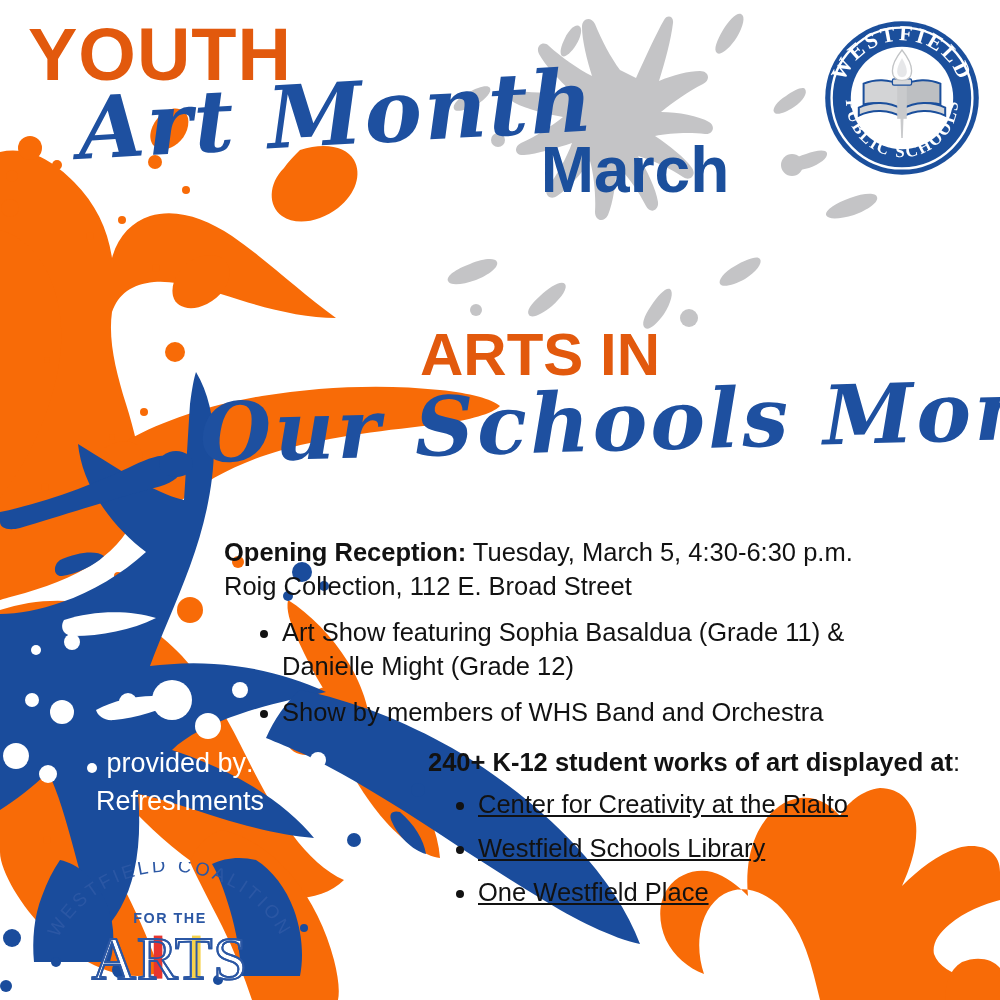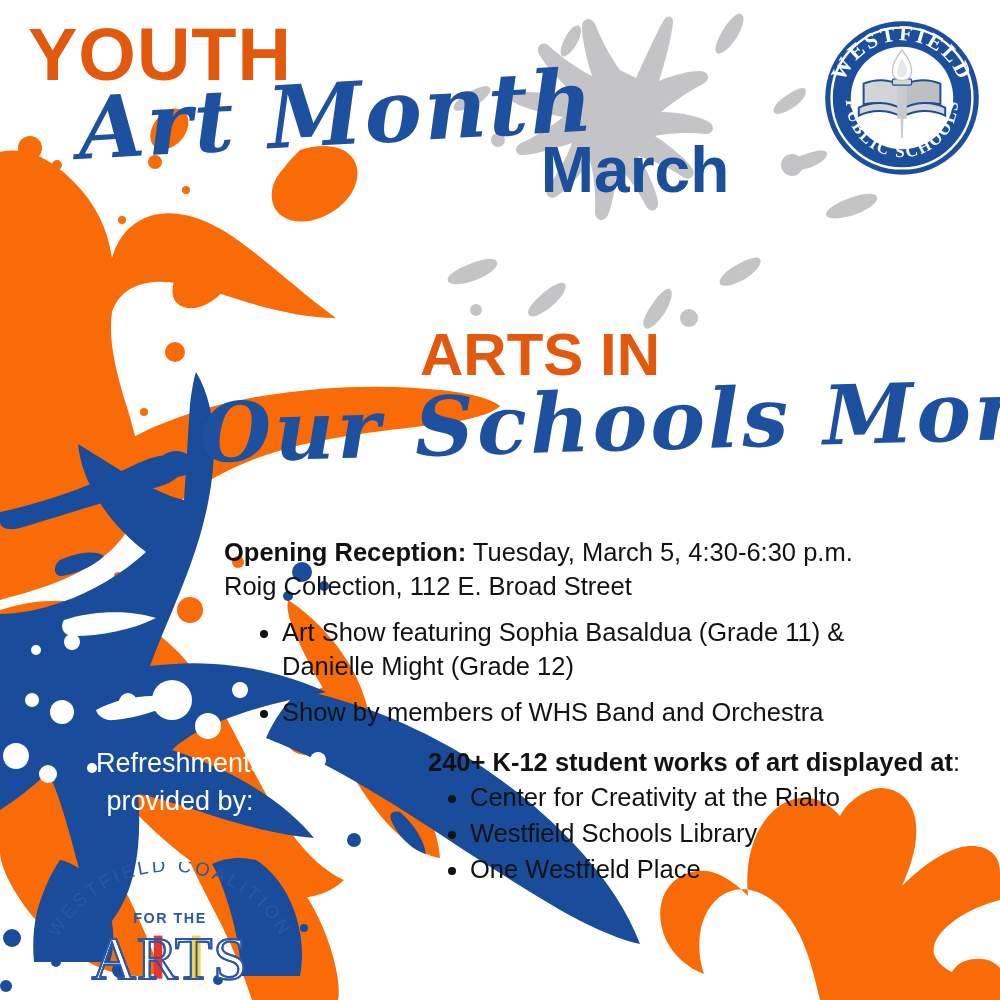--- a/index.html
+++ b/index.html
@@ -63,21 +63,21 @@
     font-size:25.5px;line-height:1.33;
   }
   #reception-block{left:224px;top:536px;width:730px;}
   #reception-block .lead b{font-weight:700;}
   #reception-block ul{margin:2px 0 0 0;padding-left:46px;list-style:disc;}
   #reception-block li{margin:12px;padding:0;}
 
   #display-block{left:428px;top:746px;width:545px;}
   #display-block .headline{font-weight:700;line-height:1.30;}
   #display-block ul{margin:1px 0 0 0;padding-left:42px;list-style:disc;}
-  #display-block li{margin:0;padding:0;line-height:1.41;}
+  #display-block li{margin:8px;padding:0;line-height:1.41;text-decoration:underline;}
 
   .refresh{
     position:absolute;left:64px;top:744px;width:232px;
     z-index:9;text-align:center;color:#ffffff;
     font-family:"Liberation Sans",sans-serif;
     font-size:27px;line-height:1.42;
   }
 
   
   #wps-seal{position:absolute;left:822px;top:18px;width:160px;height:160px;z-index:9;}
@@ -368,22 +368,22 @@
   <div class="body-block" id="display-block">
     <div class="headline"><span>240+ K-12 student works of art displayed at</span><span style="font-weight:400">:</span></div>
     <ul>
       <li>Center for Creativity at the Rialto</li>
       <li>Westfield Schools Library</li>
       <li>One Westfield Place</li>
     </ul>
   </div>
 
   <div class="refresh">
+    <div>provided by:</div>
     <div>Refreshments</div>
-    <div>provided by:</div>
   </div>
 
   <svg id="wca-logo" viewBox="0 0 280 136" xmlns="http://www.w3.org/2000/svg">
     <defs>
       <path id="wcaArc" d="M12 128 A 128 118 0 0 1 268 128" fill="none"></path>
     </defs>
     <text font-family="'Liberation Sans',sans-serif" font-size="19.5" font-weight="400" fill="#2B57A4" letter-spacing="3.4">
       <textPath href="#wcaArc" startOffset="50%" text-anchor="middle">WESTFIELD COALITION</textPath>
     </text>
     <text x="140" y="64" text-anchor="middle" font-family="'Liberation Sans',sans-serif" font-size="15" font-weight="700" fill="#2B57A4" letter-spacing="1.6">FOR THE</text>

